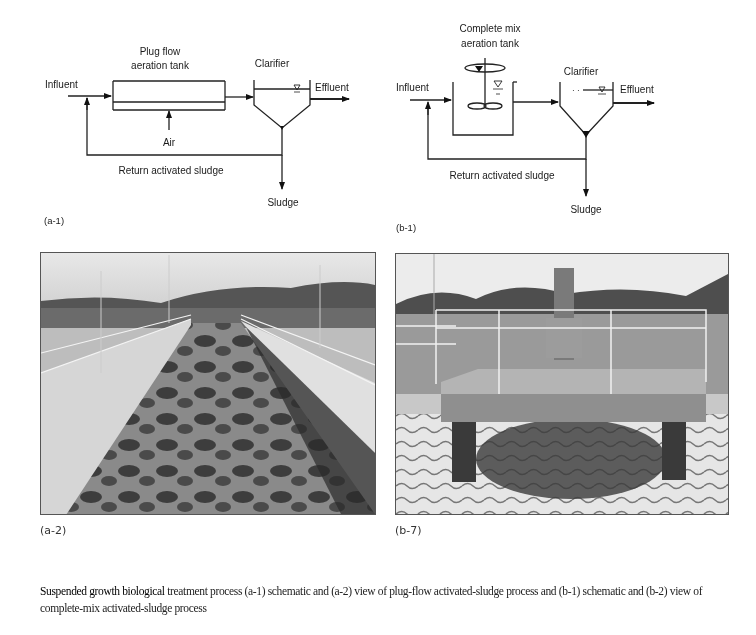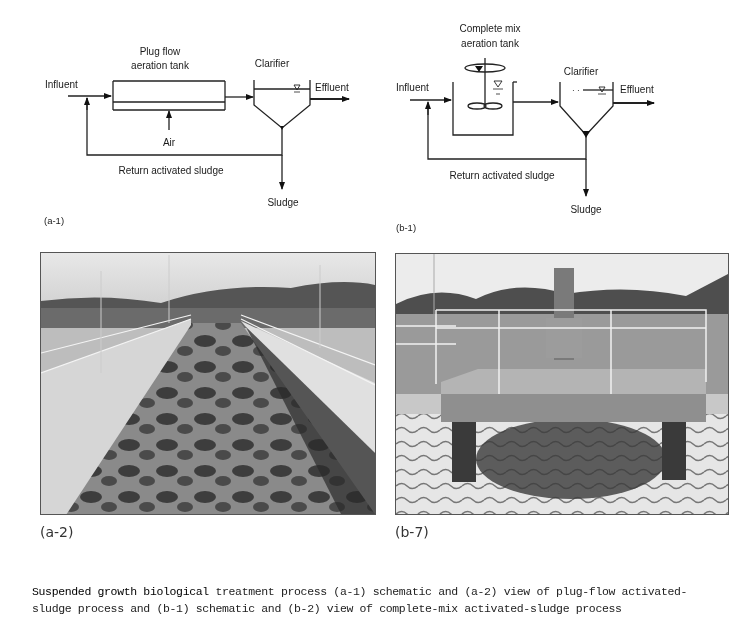--- a/index.html
+++ b/index.html
@@ -1,21 +1,21 @@
 <!DOCTYPE html>
 <html><head>
 <meta charset="utf-8">
 <style>
   html,body{margin:0;padding:0;background:#fff;}
   body{width:756px;height:635px;position:relative;overflow:hidden;font-family:"Liberation Sans",sans-serif;color:#1a1a1a;}
   .abs{position:absolute;}
   svg text{font-family:"Liberation Sans",sans-serif;fill:#1a1a1a;}
   .photo{position:absolute;border:1px solid #555;overflow:hidden;}
-  .sublabel{position:absolute;font-size:14px;color:#333;font-family:"DejaVu Sans",sans-serif;}
-  .caption{position:absolute;left:32px;top:583px;width:690px;font-size:11.5px;line-height:17px;color:#222;font-family:Liberation Mono, monospace;letter-spacing:-0.35px;}
+  .sublabel{position:absolute;font-size:11px;color:#333;font-family:"DejaVu Sans",sans-serif;}
+  .caption{position:absolute;left:40px;top:583px;width:690px;font-size:11.5px;line-height:17px;color:#222;font-family:Liberation Serif, serif;letter-spacing:-0.35px;}
   .caption b{font-weight:normal;color:#000;}
 </style>
 </head>
 <body>
 
 <svg class="abs" style="left:0;top:0" width="378" height="235" viewBox="0 0 378 235">
   <defs>
     <marker id="ah" markerWidth="8" markerHeight="8" refX="7" refY="4" orient="auto" markerUnits="userSpaceOnUse">
       <path d="M0,1 L8,4 L0,7 Z" fill="#111"></path>
     </marker>

